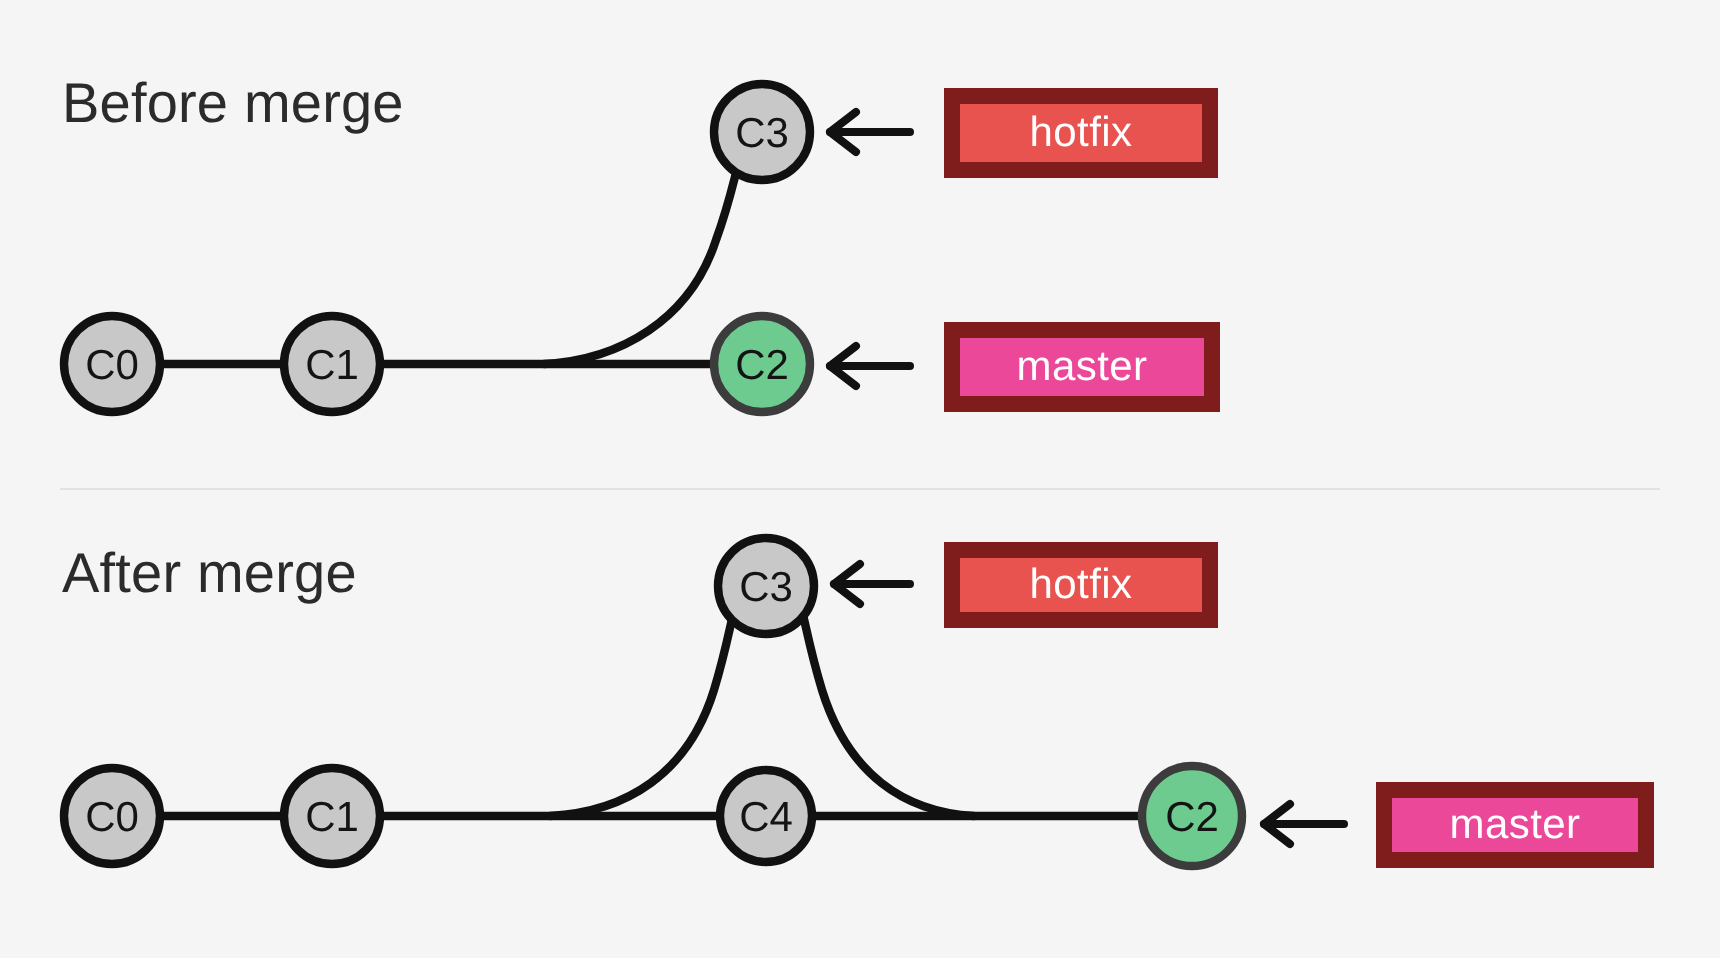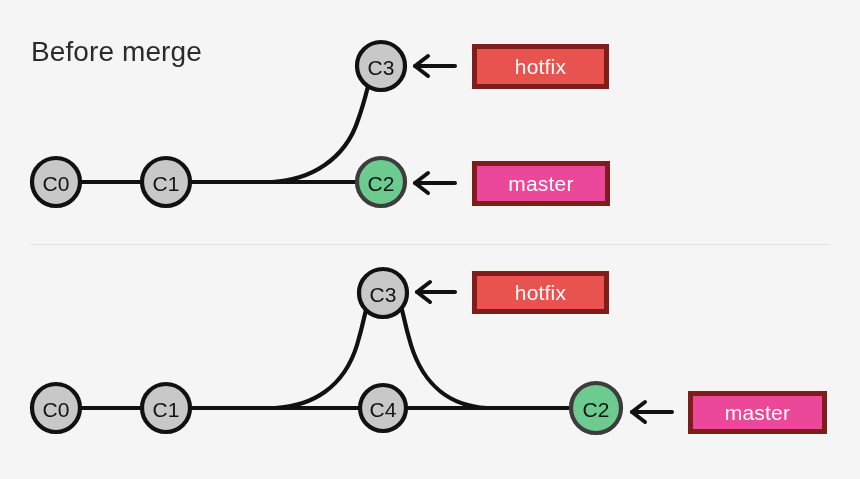--- a/index.html
+++ b/index.html
@@ -56,21 +56,21 @@
     stroke-width: 4.2;
   }
   .commit-circle.green {
     fill: #6ecb8f;
     stroke: #3c3c3c;
     stroke-width: 4.2;
   }
   .branch-box {
     position: absolute;
     box-sizing: border-box;
-    border: 5px solid #7f1d1d;
+    border: 8px solid #7f1d1d;
     display: flex;
     align-items: center;
     justify-content: center;
     color: #ffffff;
     font-size: 21px;
     font-family: "Liberation Sans", sans-serif;
     letter-spacing: 0.2px;
     text-align: center;
   }
   .branch-box.hotfix { background: #e8524f; }
@@ -165,19 +165,20 @@
       <g>
         <path class="arrow" d="M 672 412 L 632 412"></path>
         <path class="arrow" d="M 645 402 L 632 412 L 645 422"></path>
       </g>
     </g>
   </svg>
 
   <div class="divider"></div>
 
   <div class="section-title" id="title-before">Before merge</div>
+  <div class="section-title" id="title-after">After merge</div>
 
   <div class="branch-box hotfix" id="box-hotfix-top">hotfix</div>
   <div class="branch-box master" id="box-master-top">master</div>
   <div class="branch-box hotfix" id="box-hotfix-bottom">hotfix</div>
   <div class="branch-box master" id="box-master-bottom">master</div>
 
 </div>
 
 </body></html>

